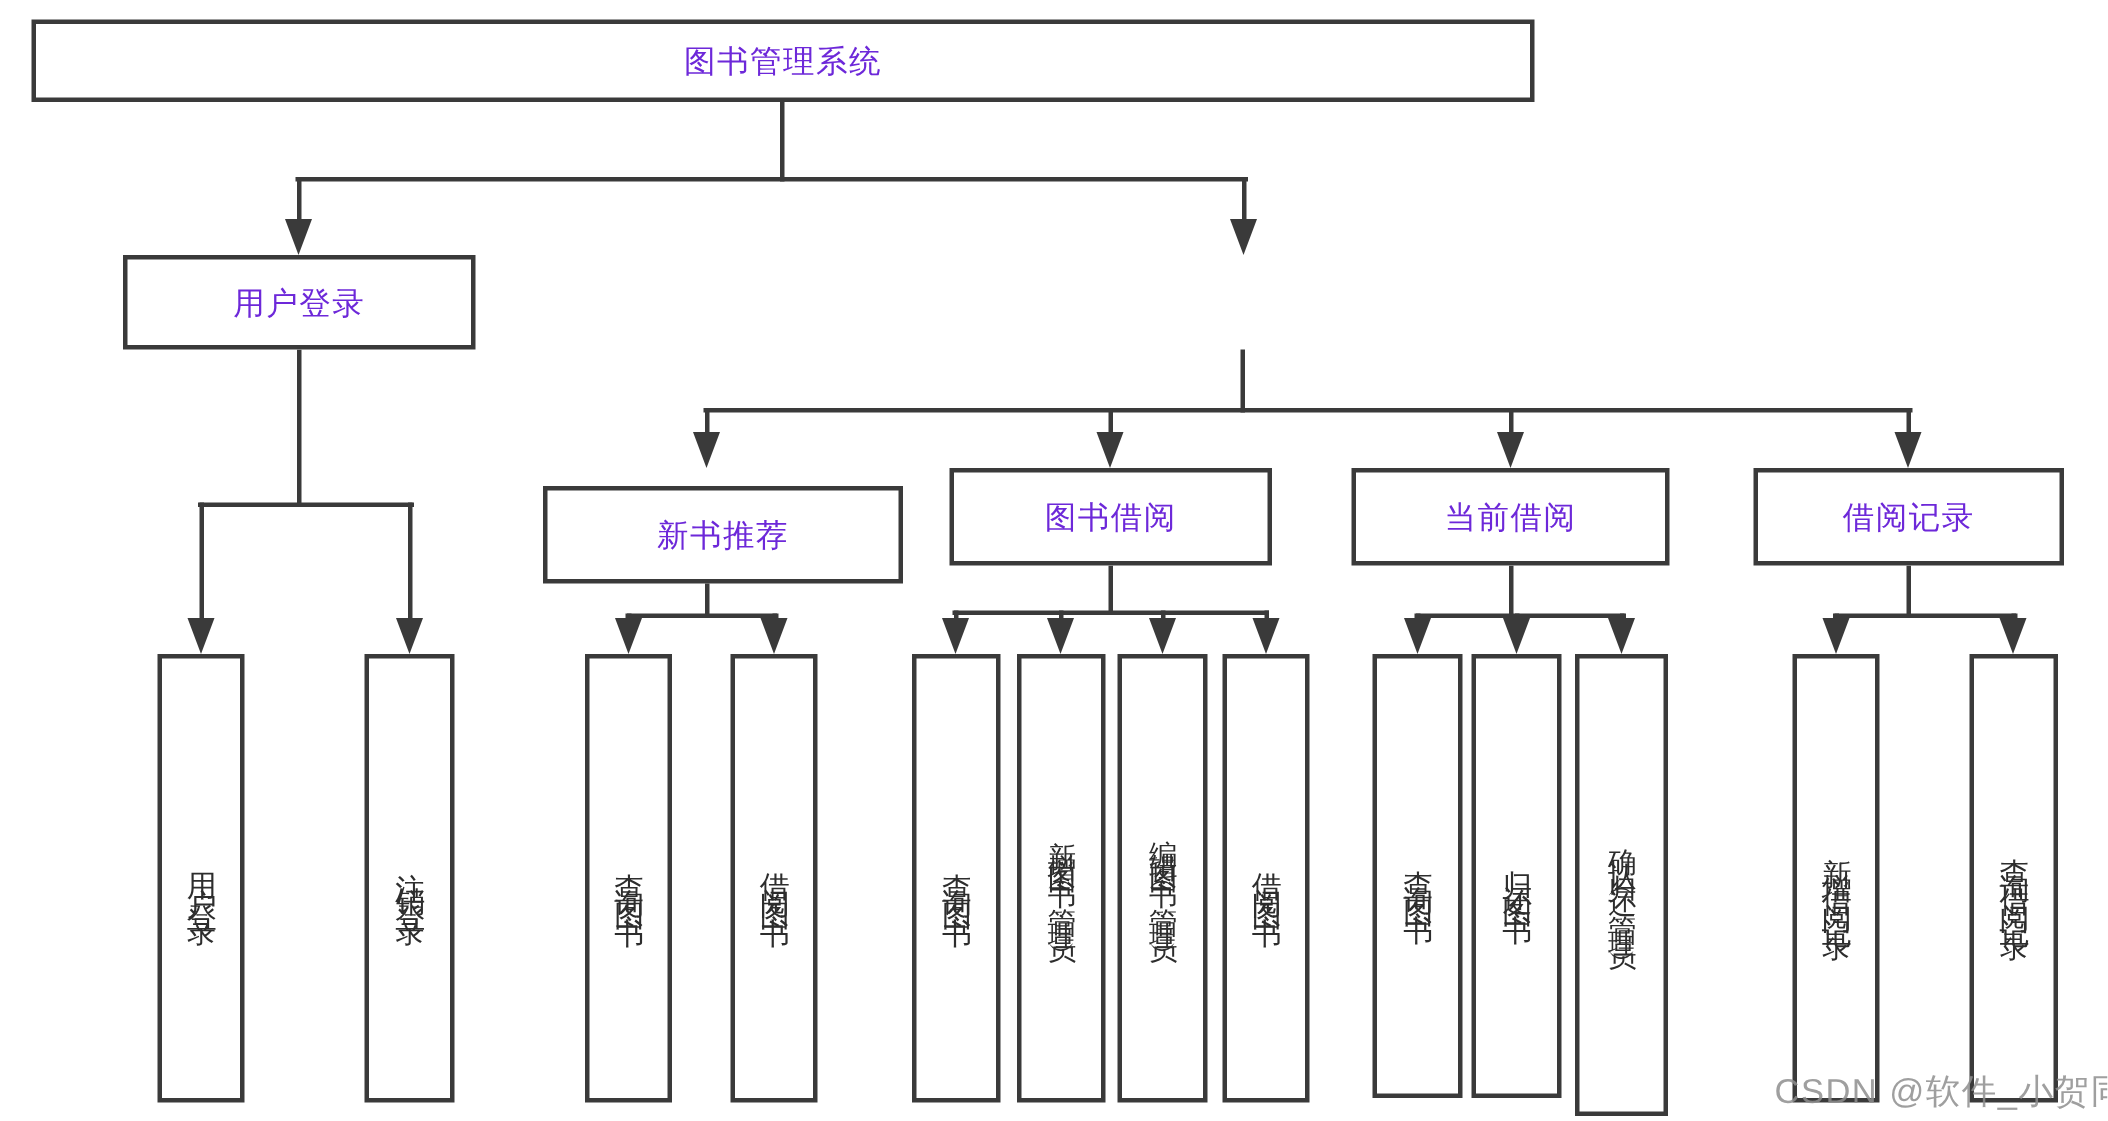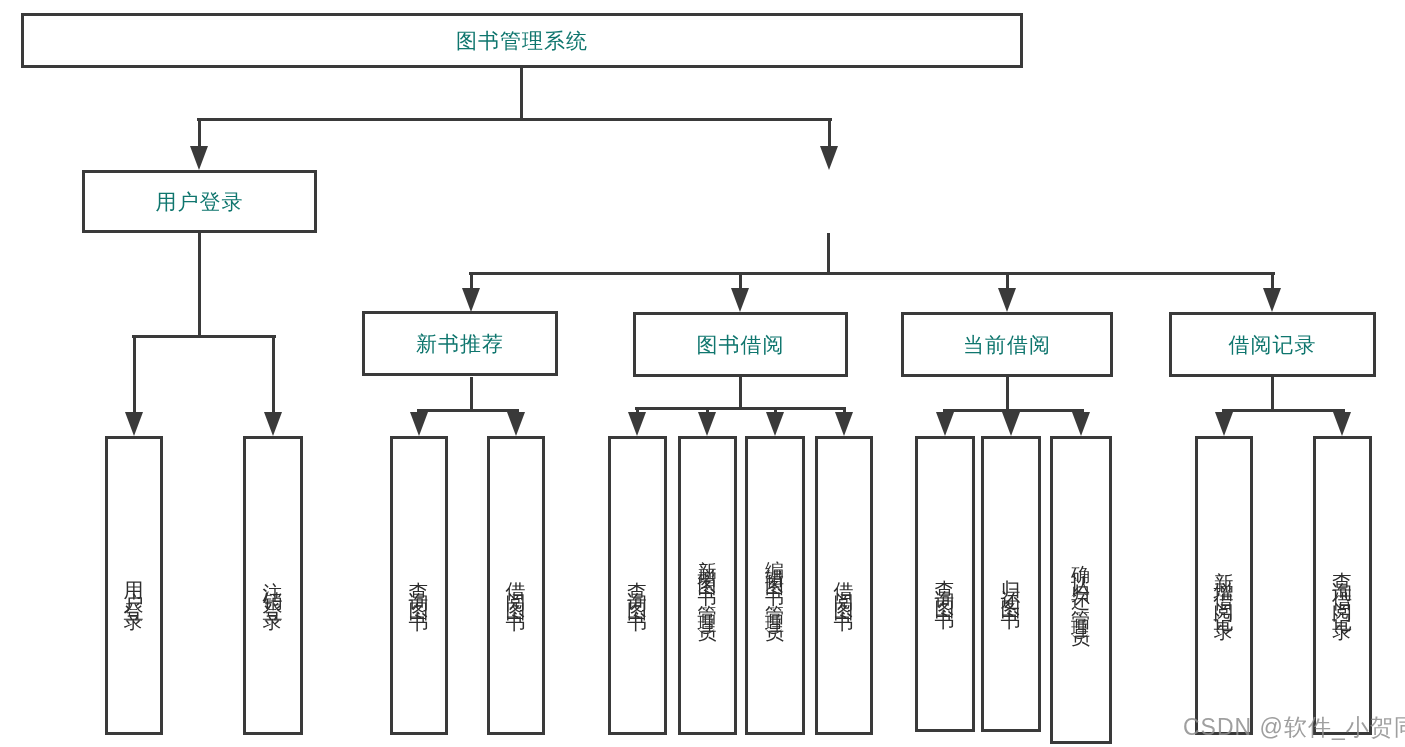--- a/index.html
+++ b/index.html
@@ -15,21 +15,21 @@
   .box {
     position: absolute;
     box-sizing: border-box;
     border: 3px solid #3a3a3a;
     background: #ffffff;
     display: flex;
     align-items: center;
     justify-content: center;
     font-size: 21px;
     letter-spacing: 1px;
-    color: #0f766e;
+    color: #6d28d9;
     z-index: 2;
   }
   .vbox {
     position: absolute;
     box-sizing: border-box;
     border: 3px solid #3a3a3a;
     background: #ffffff;
     display: flex;
     align-items: center;
     justify-content: center;
@@ -101,21 +101,21 @@
   <div class="hline" style="left:469px; top:272px; width:806px;"></div>
   <div class="vline" style="left:470px; top:272px; height:20px;"></div>
   <div class="arrow" style="left:462px; top:288px;"></div>
   <div class="vline" style="left:739px; top:272px; height:20px;"></div>
   <div class="arrow" style="left:731px; top:288px;"></div>
   <div class="vline" style="left:1006px; top:272px; height:20px;"></div>
   <div class="arrow" style="left:998px; top:288px;"></div>
   <div class="vline" style="left:1271px; top:272px; height:20px;"></div>
   <div class="arrow" style="left:1263px; top:288px;"></div>
 
-  <div class="box" style="left:362px; top:311px; width:196px; height:65px;">新书推荐</div>
+  <div class="box" style="left:362px; top:324px; width:240px; height:65px;">新书推荐</div>
   <div class="box" style="left:633px; top:312px; width:215px; height:65px;">图书借阅</div>
   <div class="box" style="left:901px; top:312px; width:212px; height:65px;">当前借阅</div>
   <div class="box" style="left:1169px; top:312px; width:207px; height:65px;">借阅记录</div>
 
   <div class="vline" style="left:470px; top:377px; height:35px;"></div>
   <div class="hline" style="left:417px; top:409px; width:102px;"></div>
   <div class="vline" style="left:418px; top:409px; height:8px;"></div>
   <div class="arrow" style="left:410px; top:412px;"></div>
   <div class="vline" style="left:515px; top:409px; height:8px;"></div>
   <div class="arrow" style="left:507px; top:412px;"></div>

